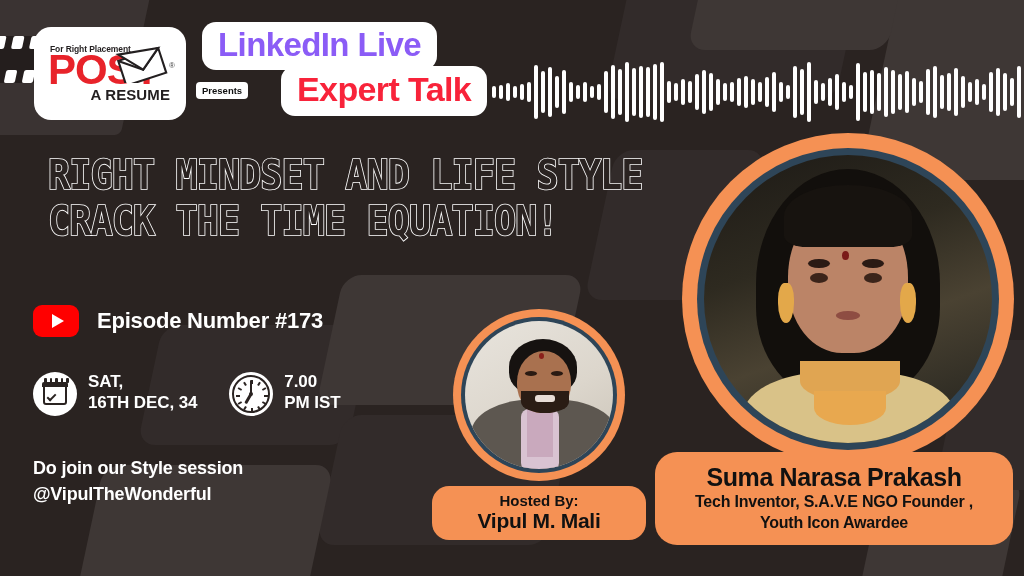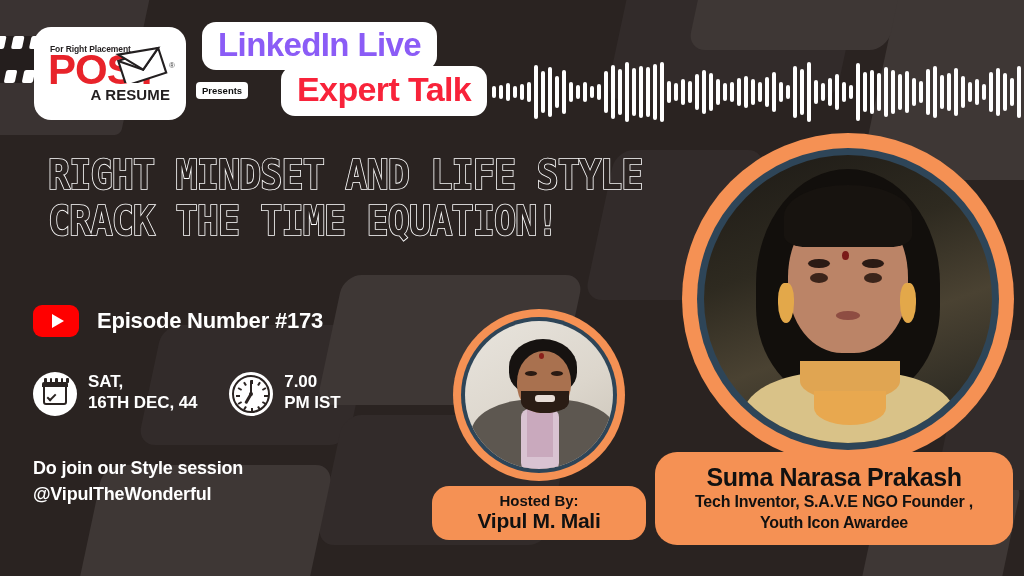--- a/index.html
+++ b/index.html
@@ -408,21 +408,21 @@
             <i></i>
             <i></i>
             <i></i>
             <i></i>
             <i></i>
           </div>
         <div class="cal-check"></div>
       </div>
       <div class="dt-text">
         <div>SAT,</div>
-        <div>16TH DEC, 44</div>
+        <div>16TH DEC, 34</div>
       </div>
     </div>
 
     <div class="dt-item">
       <div class="clock-icon">
         <div class="clock-face" id="clock-face">
             <i class="clock-tick" style="transform: rotate(0deg);"></i>
             <i class="clock-tick" style="transform: rotate(30deg);"></i>
             <i class="clock-tick" style="transform: rotate(60deg);"></i>
             <i class="clock-tick" style="transform: rotate(90deg);"></i>

